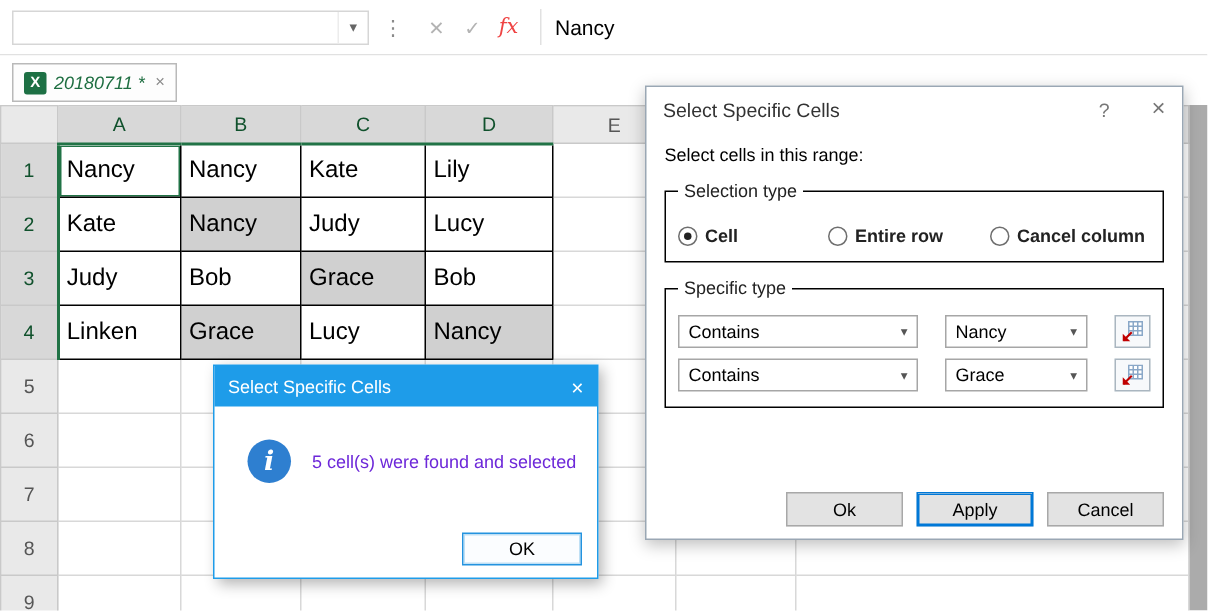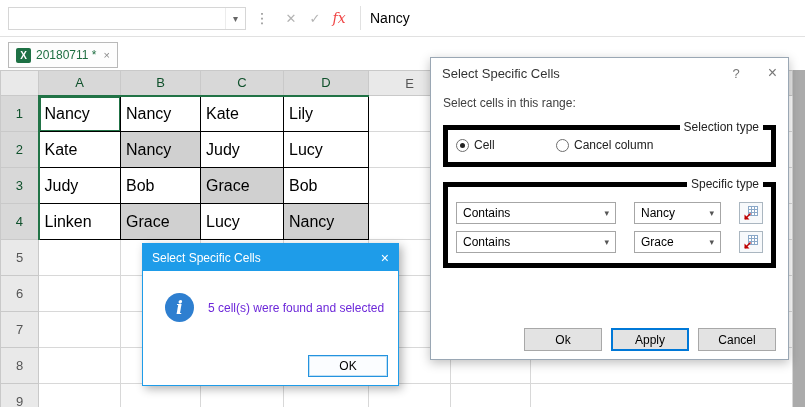--- a/index.html
+++ b/index.html
@@ -14,21 +14,21 @@
   .fb-ico { width:24px; text-align:center; font-size:13px; cursor:pointer; }
   .dim { color:#b3b3b3; }
   .fx { color:#ef4444; font-style:italic; font-family:"DejaVu Serif", serif; font-size:14px; }
   .fb-sep { width:1px; height:24px; background:#e1e1e1; margin:0 9px; }
   .fb-input { font-size:14px; color:#000; flex:1; }
 
   
   .tabrow { height:33px; background:#fff; display:flex; align-items:flex-end; padding-left:8px; }
   .tab { height:26px; display:flex; align-items:center; border:1px solid #b9b9b9; background:#fdfdfd; padding:0 7px; margin-bottom:2px; cursor:pointer; }
   .xlicon { width:15px; height:15px; background:#1d7044; color:#fff; font-size:10px; font-weight:bold; display:flex; align-items:center; justify-content:center; border-radius:2px; }
-  .tab-label { font-size:12px; color:#1e6e41; margin:0 7px 0 5px; white-space:nowrap; }
+  .tab-label { font-size:12px; color:#1e6e41; margin:0 7px 0 5px; white-space:nowrap;font-style:italic; }
   .tab-x { color:#8a8a8a; font-size:11px; }
 
   
   table.grid { border-collapse:collapse; table-layout:fixed; width:793px; }
   tr.hrow { height:25px; }
   tr.r { height:36px; }
   .corner, .ch, .rh { background:#e9e9e9; color:#565656; font-weight:normal; font-size:13px; border:1px solid #c9c9c9; text-align:center; }
   .ch.sel { background:#d8d8d8; border-bottom:2px solid #217346; color:#10512c; }
   .rh.sel { background:#d8d8d8; border-right:2px solid #217346; color:#10512c; }
   td.c { border:1px solid #d8d8d8; font-size:16px; padding-left:5px; color:#000; background:#fff; vertical-align:middle; overflow:hidden; white-space:nowrap; }
@@ -37,27 +37,27 @@
   td.d.active { box-shadow:inset 0 0 0 1px #217346; }
   .rstrip { position:absolute; right:0; top:70px; width:12px; height:337px; background:#ababab; z-index:1; }
 
   
   .dlg { position:absolute; left:430px; top:57px; width:359px; height:303px; background:#fff; border:1px solid #9aa7b4; box-shadow:0 3px 10px rgba(0,0,0,.25); z-index:10; }
   .dlg-title { height:30px; display:flex; align-items:center; padding:0 11px; font-size:13px; color:#333; cursor:move; }
   .dlg-title-text { flex:1; }
   .dlg-help { color:#777; font-size:13px; margin-right:28px; cursor:pointer; }
   .dlg-close { color:#777; font-size:16px; cursor:pointer; }
   .dlg-body { padding:6px 12px 0; position:relative; height:273px; }
-  .lbl { font-size:12px; color:#404040; margin:2px 0 5px; }
+  .lbl { font-size:12px; color:#000000; margin:2px 0 5px; }
   .rangerow { display:flex; gap:4px; }
   .rangeinput { flex:1; height:22px; border:1px solid #9a9a9a; font-size:12px; padding:0 5px; font-family:"Liberation Sans", sans-serif; }
   .pick { width:24px; height:22px; border:1px solid #aab6c0; background:#f7f9fb; display:flex; align-items:center; justify-content:center; padding:0; cursor:pointer; }
-  fieldset.grp { border:5px solid #000000; margin-top:10px; padding:4px 8px 10px;text-align:right; }
+  fieldset.grp { border:1px solid #000000; margin-top:10px; padding:4px 8px 10px; }
   fieldset.grp legend { font-size:12px; color:#222; padding:0 4px; }
-  .radiorow { display:flex; margin-top:0; }
+  .radiorow { display:flex; margin-top:12px;font-weight:bold; }
   .radio { display:inline-flex; align-items:center; gap:5px; font-size:12px; color:#222; cursor:pointer; }
   .w1 { width:100px; } .w2 { width:108px; }
   .rb { width:13px; height:13px; border:1px solid #6e6e6e; border-radius:50%; background:#fff; position:relative; flex:none; }
   .rb.checked::after { content:""; position:absolute; left:3px; top:3px; width:5px; height:5px; background:#222; border-radius:50%; }
   .strow { display:flex; gap:18px; margin-top:7px; }
   .selectbox { width:160px; height:22px; border:1px solid #a6a6a6; background:#fff; display:flex; align-items:center; justify-content:space-between; padding:0 6px; font-size:12px; cursor:pointer; }
   .combobox { flex:1; height:22px; border:1px solid #a6a6a6; background:#fff; display:flex; align-items:center; justify-content:space-between; padding:0 6px; font-size:12px; cursor:pointer; }
   .sel-caret { color:#555; font-size:9px; }
   .logicrow { display:flex; gap:44px; margin:9px 0 1px 16px; }
   .btnrow { position:absolute; right:12px; bottom:10px; display:flex; gap:9px; }
@@ -223,20 +223,24 @@
     </div>
     <div class="dlg-body">
       <div class="lbl">Select cells in this range:</div>
 
       <fieldset class="grp">
         <legend>Selection type</legend>
         <div class="radiorow">
           <label class="radio w1">
             <span class="rb checked"></span>
             <span>Cell</span>
+          </label>
+          <label class="radio w2">
+            <span class="rb"></span>
+            <span>Entire row</span>
           </label>
           <label class="radio">
             <span class="rb"></span>
             <span>Cancel column</span>
           </label>
         </div>
       </fieldset>
 
       <fieldset class="grp">
         <legend>Specific type</legend>

